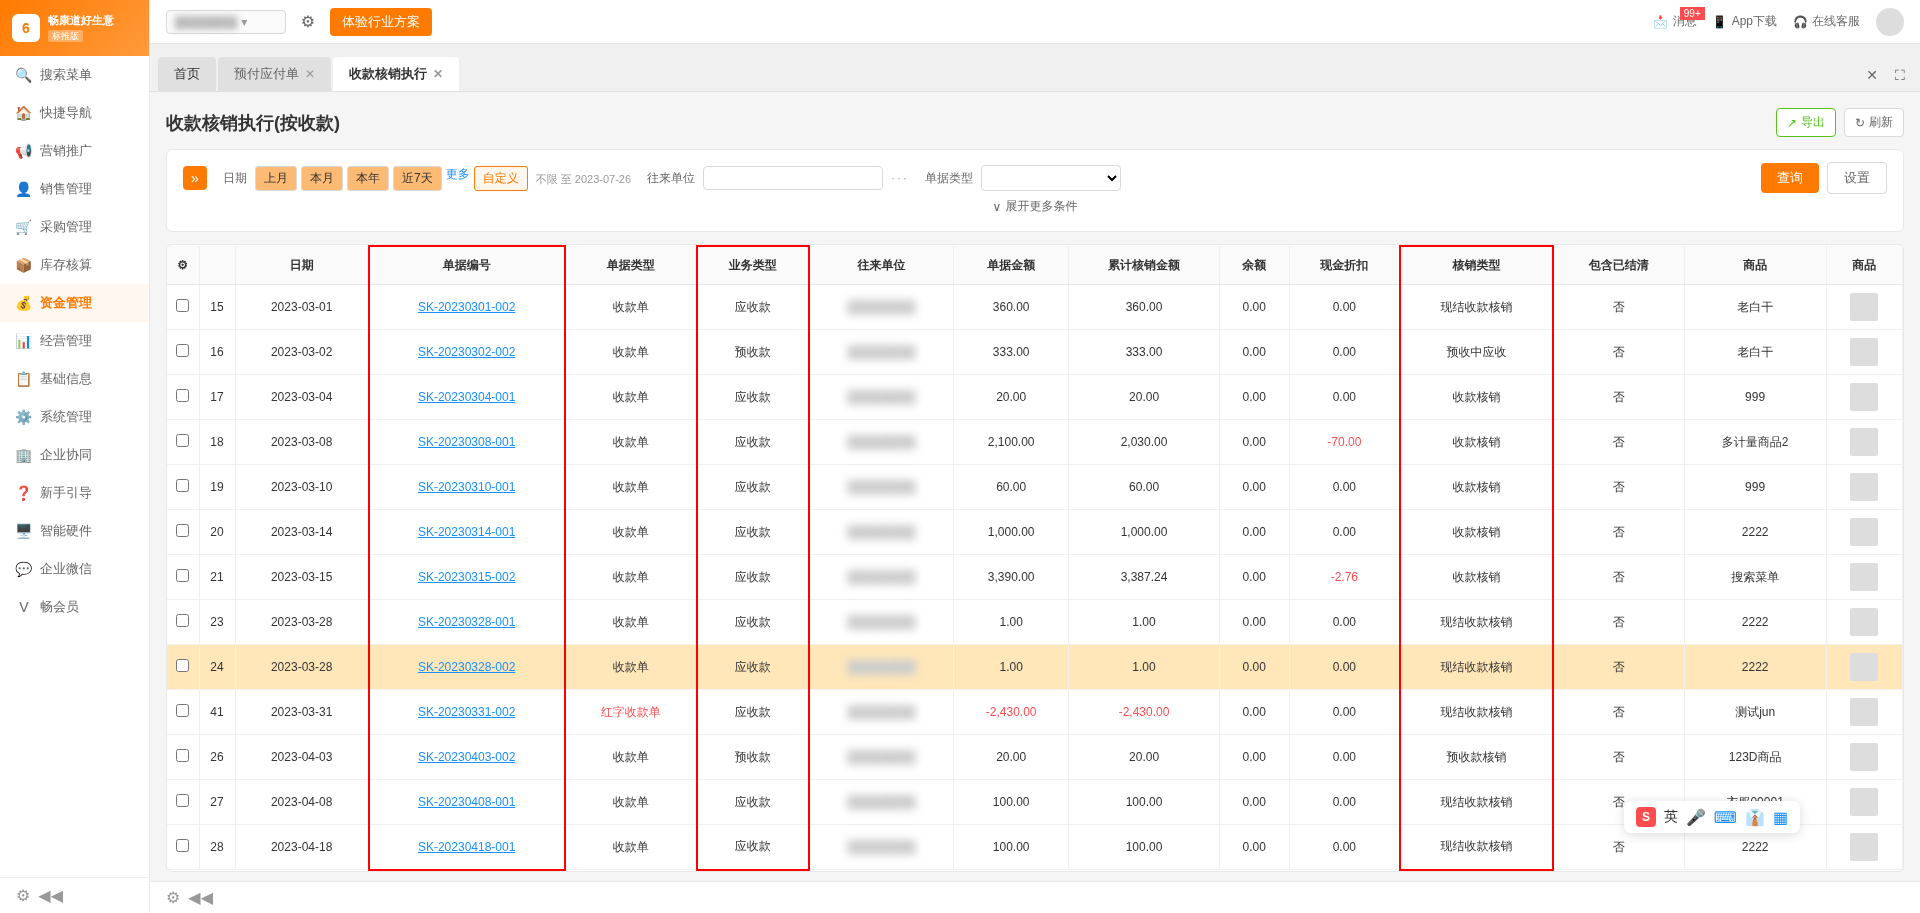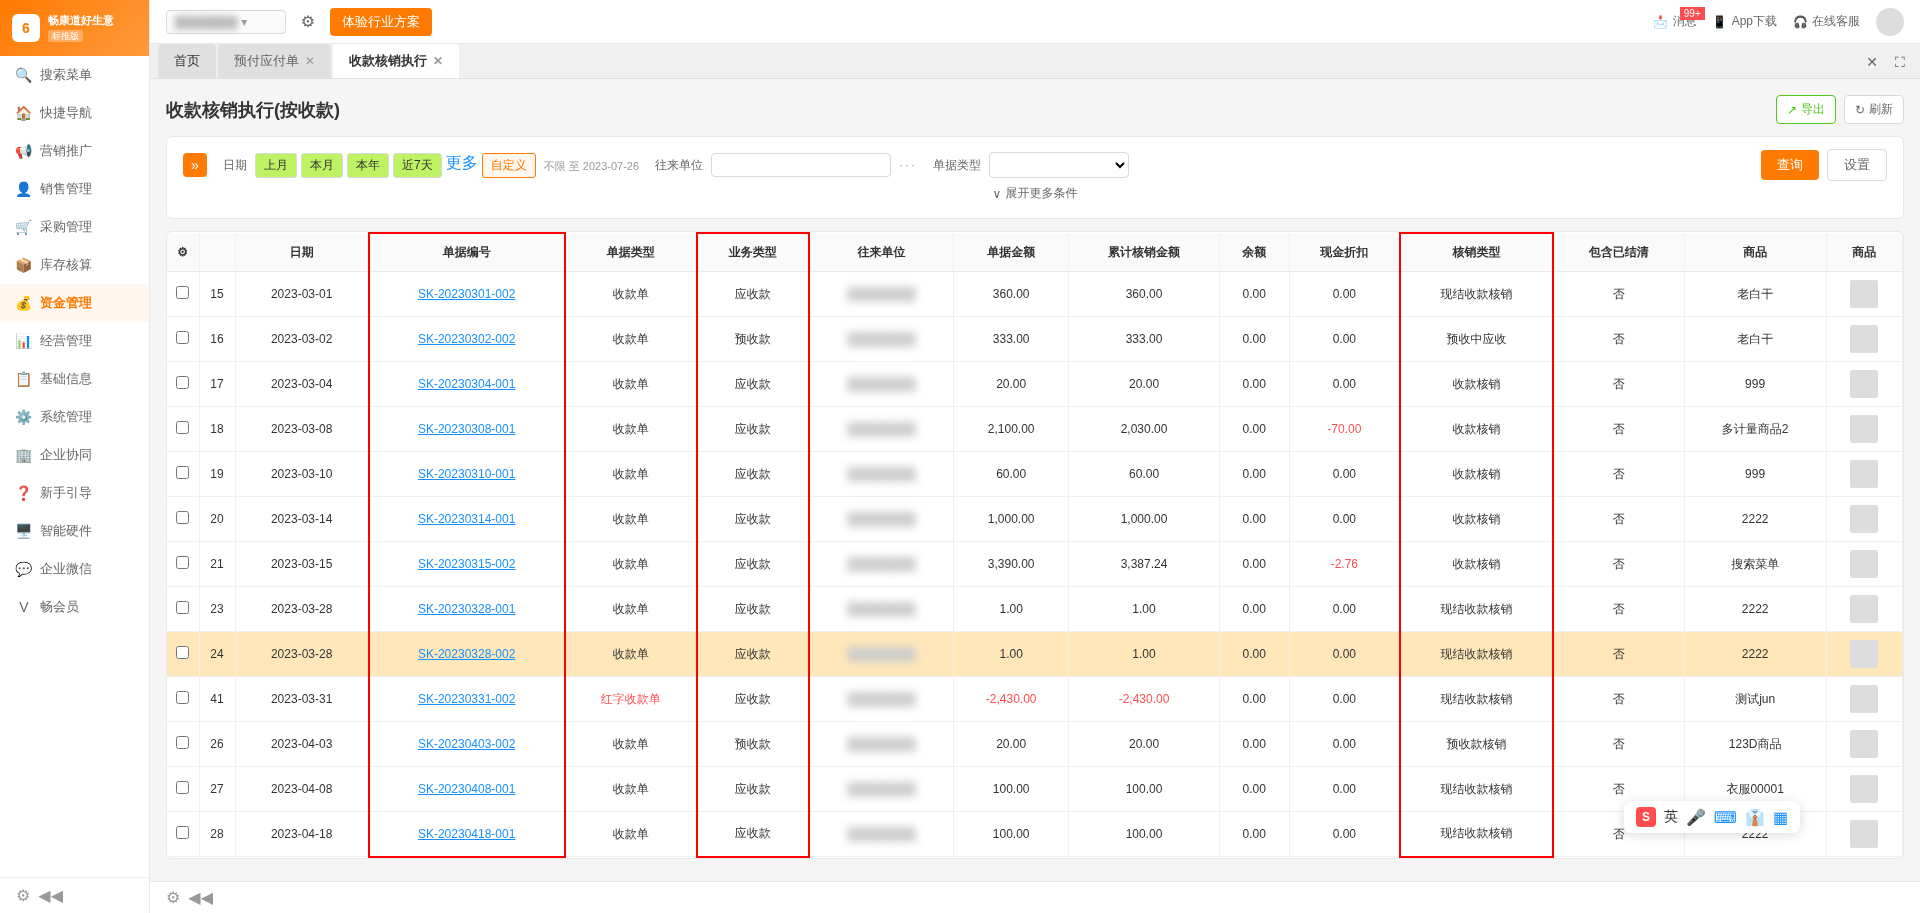--- a/index.html
+++ b/index.html
@@ -27,21 +27,21 @@
     .topbar-gear { width: 28px; height: 28px; display: flex; align-items: center; justify-content: center; color: #666; font-size: 16px; cursor: pointer; }
     .topbar-solution-btn { background: #ff7a00; color: #fff; border: none; border-radius: 4px; padding: 5px 12px; font-size: 13px; cursor: pointer; }
     .topbar-right { display: flex; align-items: center; gap: 16px; }
     .topbar-msg { display: flex; align-items: center; gap: 4px; font-size: 12px; color: #666; cursor: pointer; position: relative; }
     .topbar-badge { background: #ff4d4f; color: #fff; font-size: 10px; padding: 1px 4px; border-radius: 0; position: absolute; top: -6px; right: -8px; }
     .topbar-app { display: flex; align-items: center; gap: 4px; font-size: 12px; color: #666; cursor: pointer; }
     .topbar-service { display: flex; align-items: center; gap: 4px; font-size: 12px; color: #666; cursor: pointer; }
     .topbar-avatar { width: 28px; height: 28px; background: #ddd; border-radius: 50%; }
 
     
-    .tabs { height: 35px; background: #f0f0f0; display: flex; align-items: flex-end; padding: 0 8px; gap: 2px; border-bottom: 1px solid #e0e0e0; }
+    .tabs { height: 48px; background: #f0f0f0; display: flex; align-items: flex-end; padding: 0 8px; gap: 2px; border-bottom: 1px solid #e0e0e0; }
     .tab { padding: 8px 16px; border-radius: 4px 4px 0 0; cursor: pointer; font-size: 13px; display: flex; align-items: center; gap: 6px; background: #e0e0e0; color: #666; }
     .tab.active { background: #fff; color: #333; font-weight: bold; }
     .tab-close { font-size: 12px; color: #999; cursor: pointer; }
     .tab-home { color: #333; }
     .tabs-controls { margin-left: auto; display: flex; align-items: center; gap: 4px; padding-bottom: 4px; }
     .tabs-ctrl-btn { width: 24px; height: 24px; display: flex; align-items: center; justify-content: center; color: #666; cursor: pointer; font-size: 14px; }
 
     
     .content { flex: 1; overflow: auto; background: #f5f5f5; padding: 16px; }
 
@@ -52,23 +52,23 @@
     .btn-export { display: flex; align-items: center; gap: 4px; padding: 5px 10px; border: 1px solid #52c41a; border-radius: 4px; color: #52c41a; background: #fff; cursor: pointer; font-size: 12px; }
     .btn-refresh { display: flex; align-items: center; gap: 4px; padding: 5px 10px; border: 1px solid #d9d9d9; border-radius: 4px; color: #666; background: #fff; cursor: pointer; font-size: 12px; }
 
     
     .filter-area { background: #fff; border-radius: 6px; padding: 12px 16px; margin-bottom: 12px; border: 1px solid #e8e8e8; }
     .filter-row { display: flex; align-items: center; gap: 16px; }
     .filter-toggle { width: 24px; height: 24px; background: #ff7a00; color: #fff; border: none; border-radius: 4px; cursor: pointer; display: flex; align-items: center; justify-content: center; font-size: 14px; }
     .filter-group { display: flex; align-items: center; gap: 8px; }
     .filter-label { color: #666; font-size: 12px; white-space: nowrap; }
     .filter-date-btns { display: flex; gap: 4px; }
-    .date-btn { padding: 3px 8px; border: 1px solid #d9d9d9; border-radius: 3px; cursor: pointer; font-size: 12px; color: #333; background: #bef264; }
+    .date-btn { padding: 3px 8px; border: 1px solid #d9d9d9; border-radius: 3px; cursor: pointer; font-size: 12px; color: #333; background: #fdba74; }
     .date-btn.custom { background: #fff7ed; border-color: #ff7a00; color: #ff7a00; }
-    .date-more { color: #1890ff; cursor: pointer; font-size: 16px; }
+    .date-more { color: #1890ff; cursor: pointer; font-size: 12px; }
     .date-range { color: #999; font-size: 11px; display: block; margin-top: 2px; }
     .filter-input { border: 1px solid #d9d9d9; border-radius: 4px; padding: 4px 8px; font-size: 12px; width: 180px; }
     .filter-select { border: 1px solid #d9d9d9; border-radius: 4px; padding: 4px 8px; font-size: 12px; min-width: 140px; background: #fff; }
     .filter-dots { color: #999; letter-spacing: 2px; }
     .btn-query { background: #ff7a00; color: #fff; border: none; border-radius: 4px; padding: 6px 16px; font-size: 13px; cursor: pointer; }
     .btn-settings { border: 1px solid #d9d9d9; color: #666; background: #fff; border-radius: 4px; padding: 6px 16px; font-size: 13px; cursor: pointer; }
     .expand-more { display: flex; align-items: center; justify-content: center; padding: 4px; color: #666; cursor: pointer; font-size: 12px; gap: 4px; }
 
     
     .table-container { background: #fff; border-radius: 6px; border: 1px solid #e8e8e8; overflow: hidden; }

